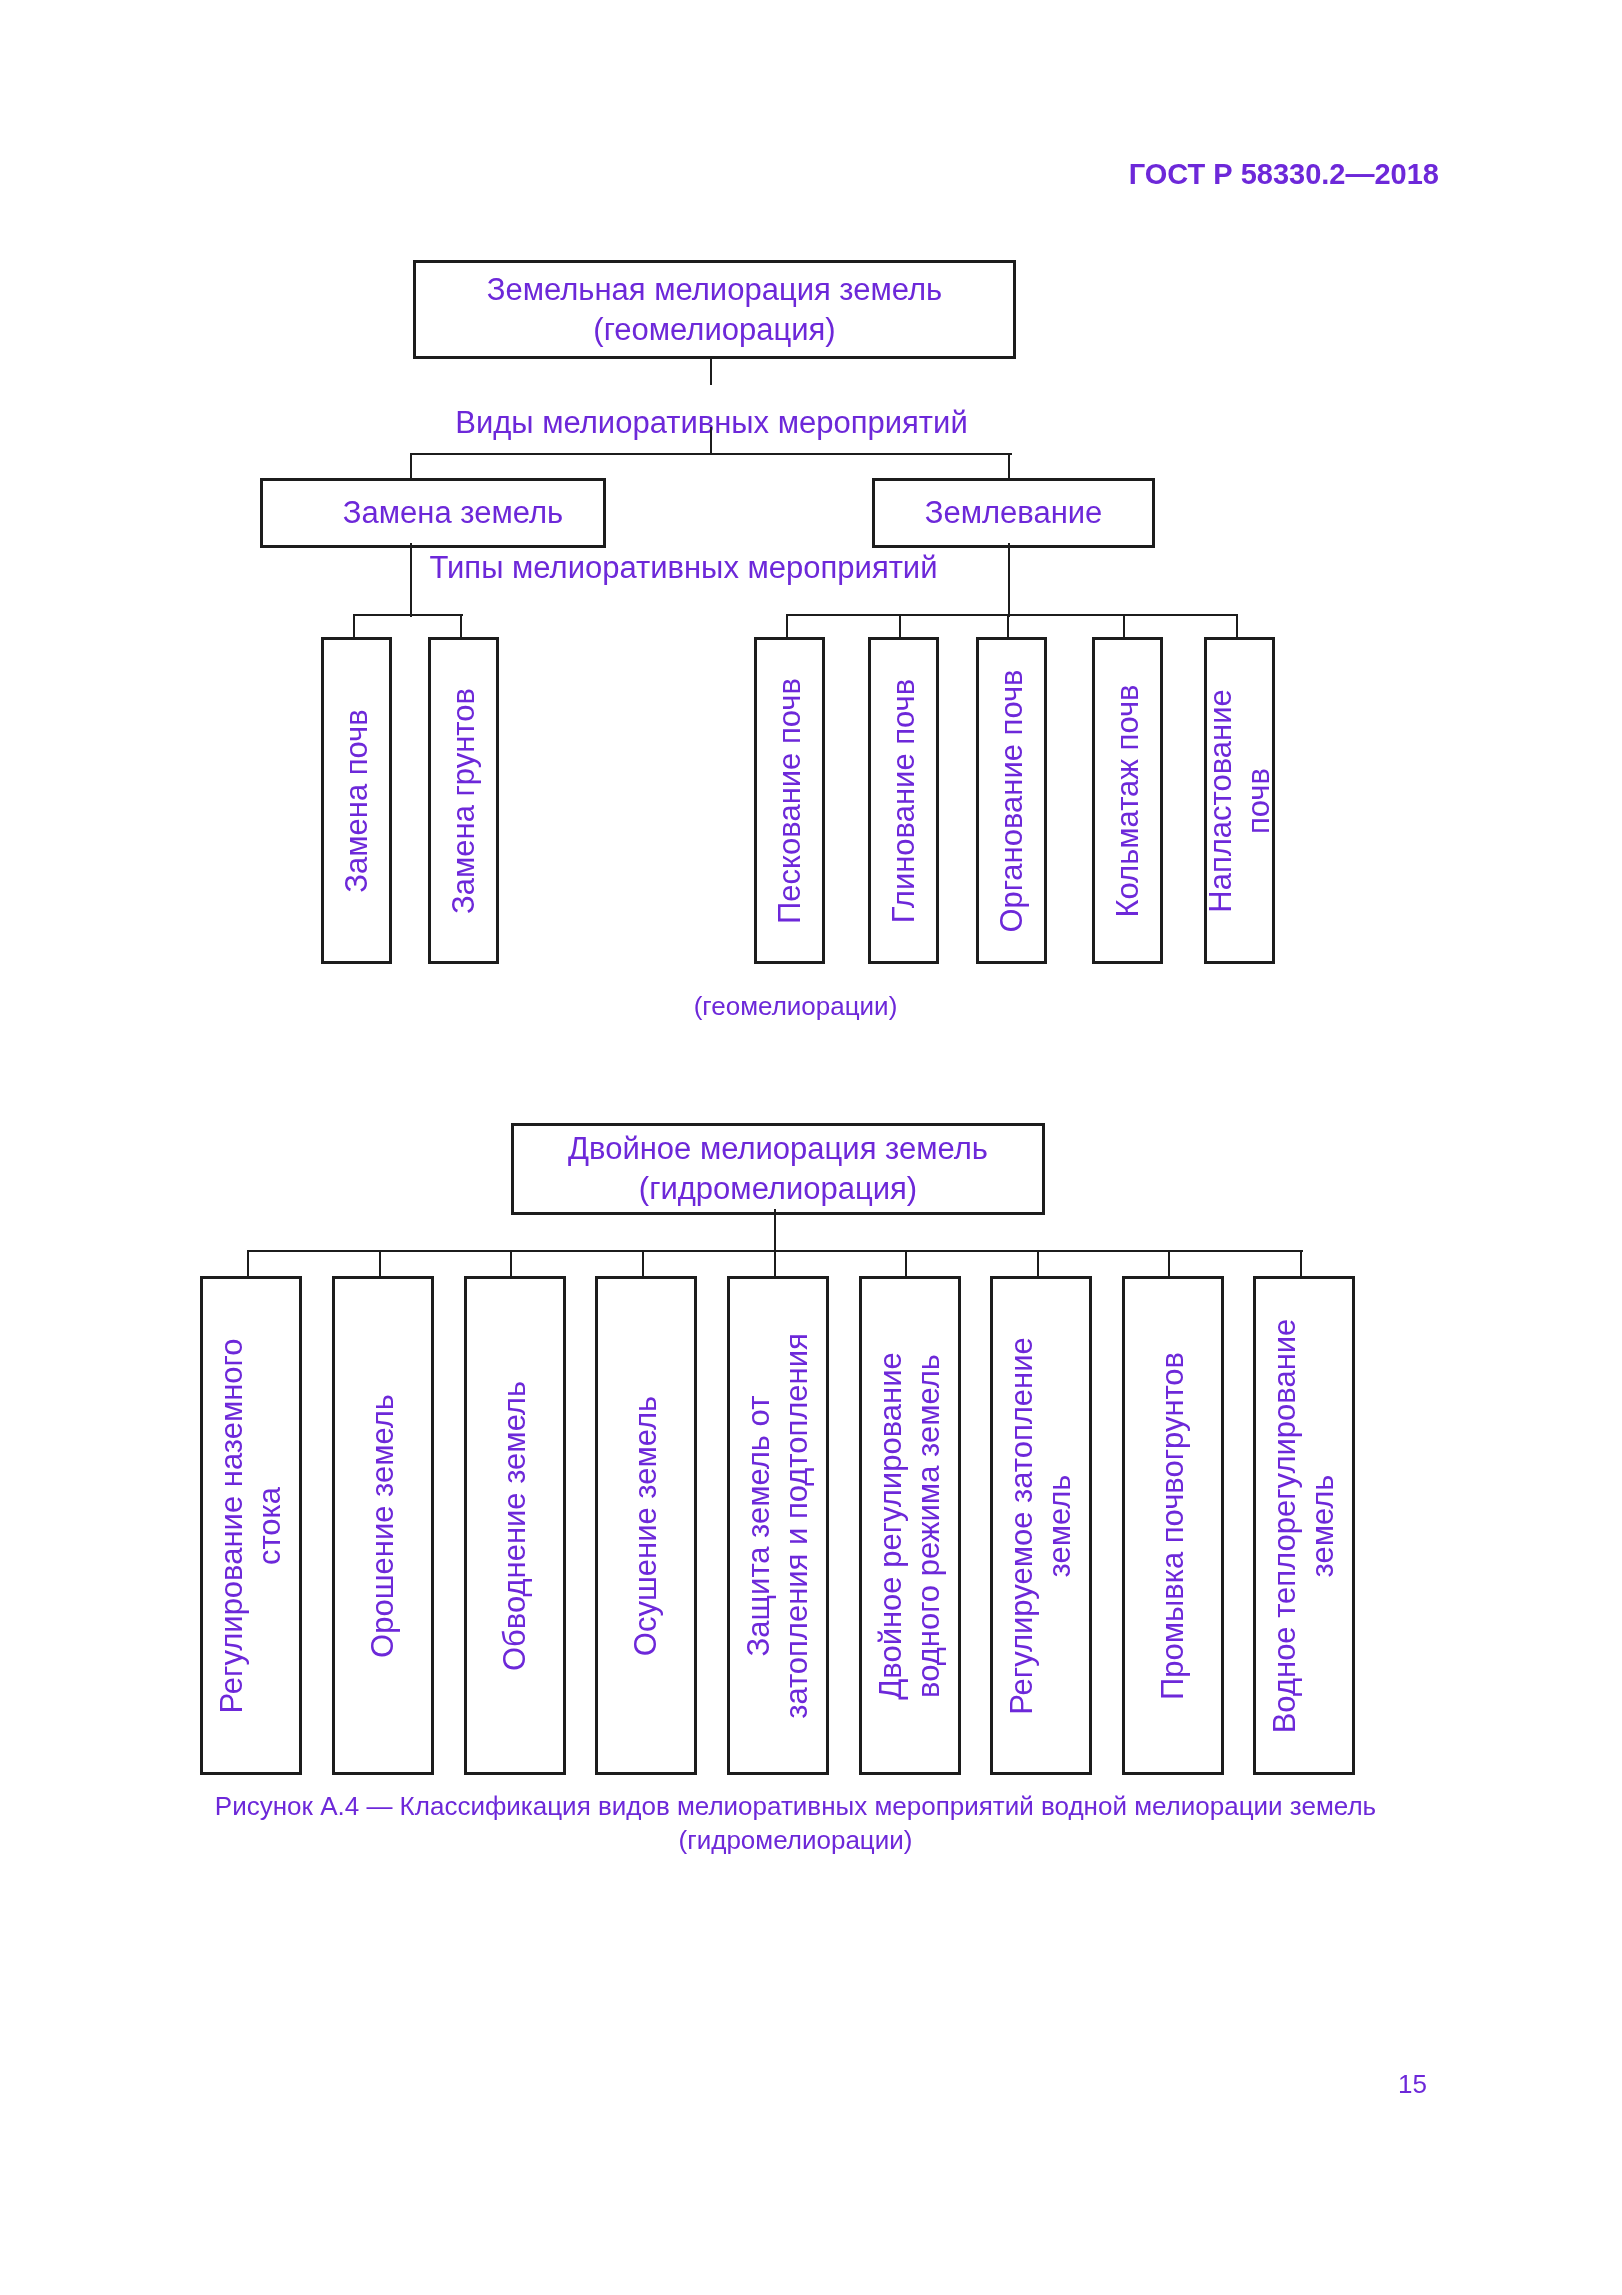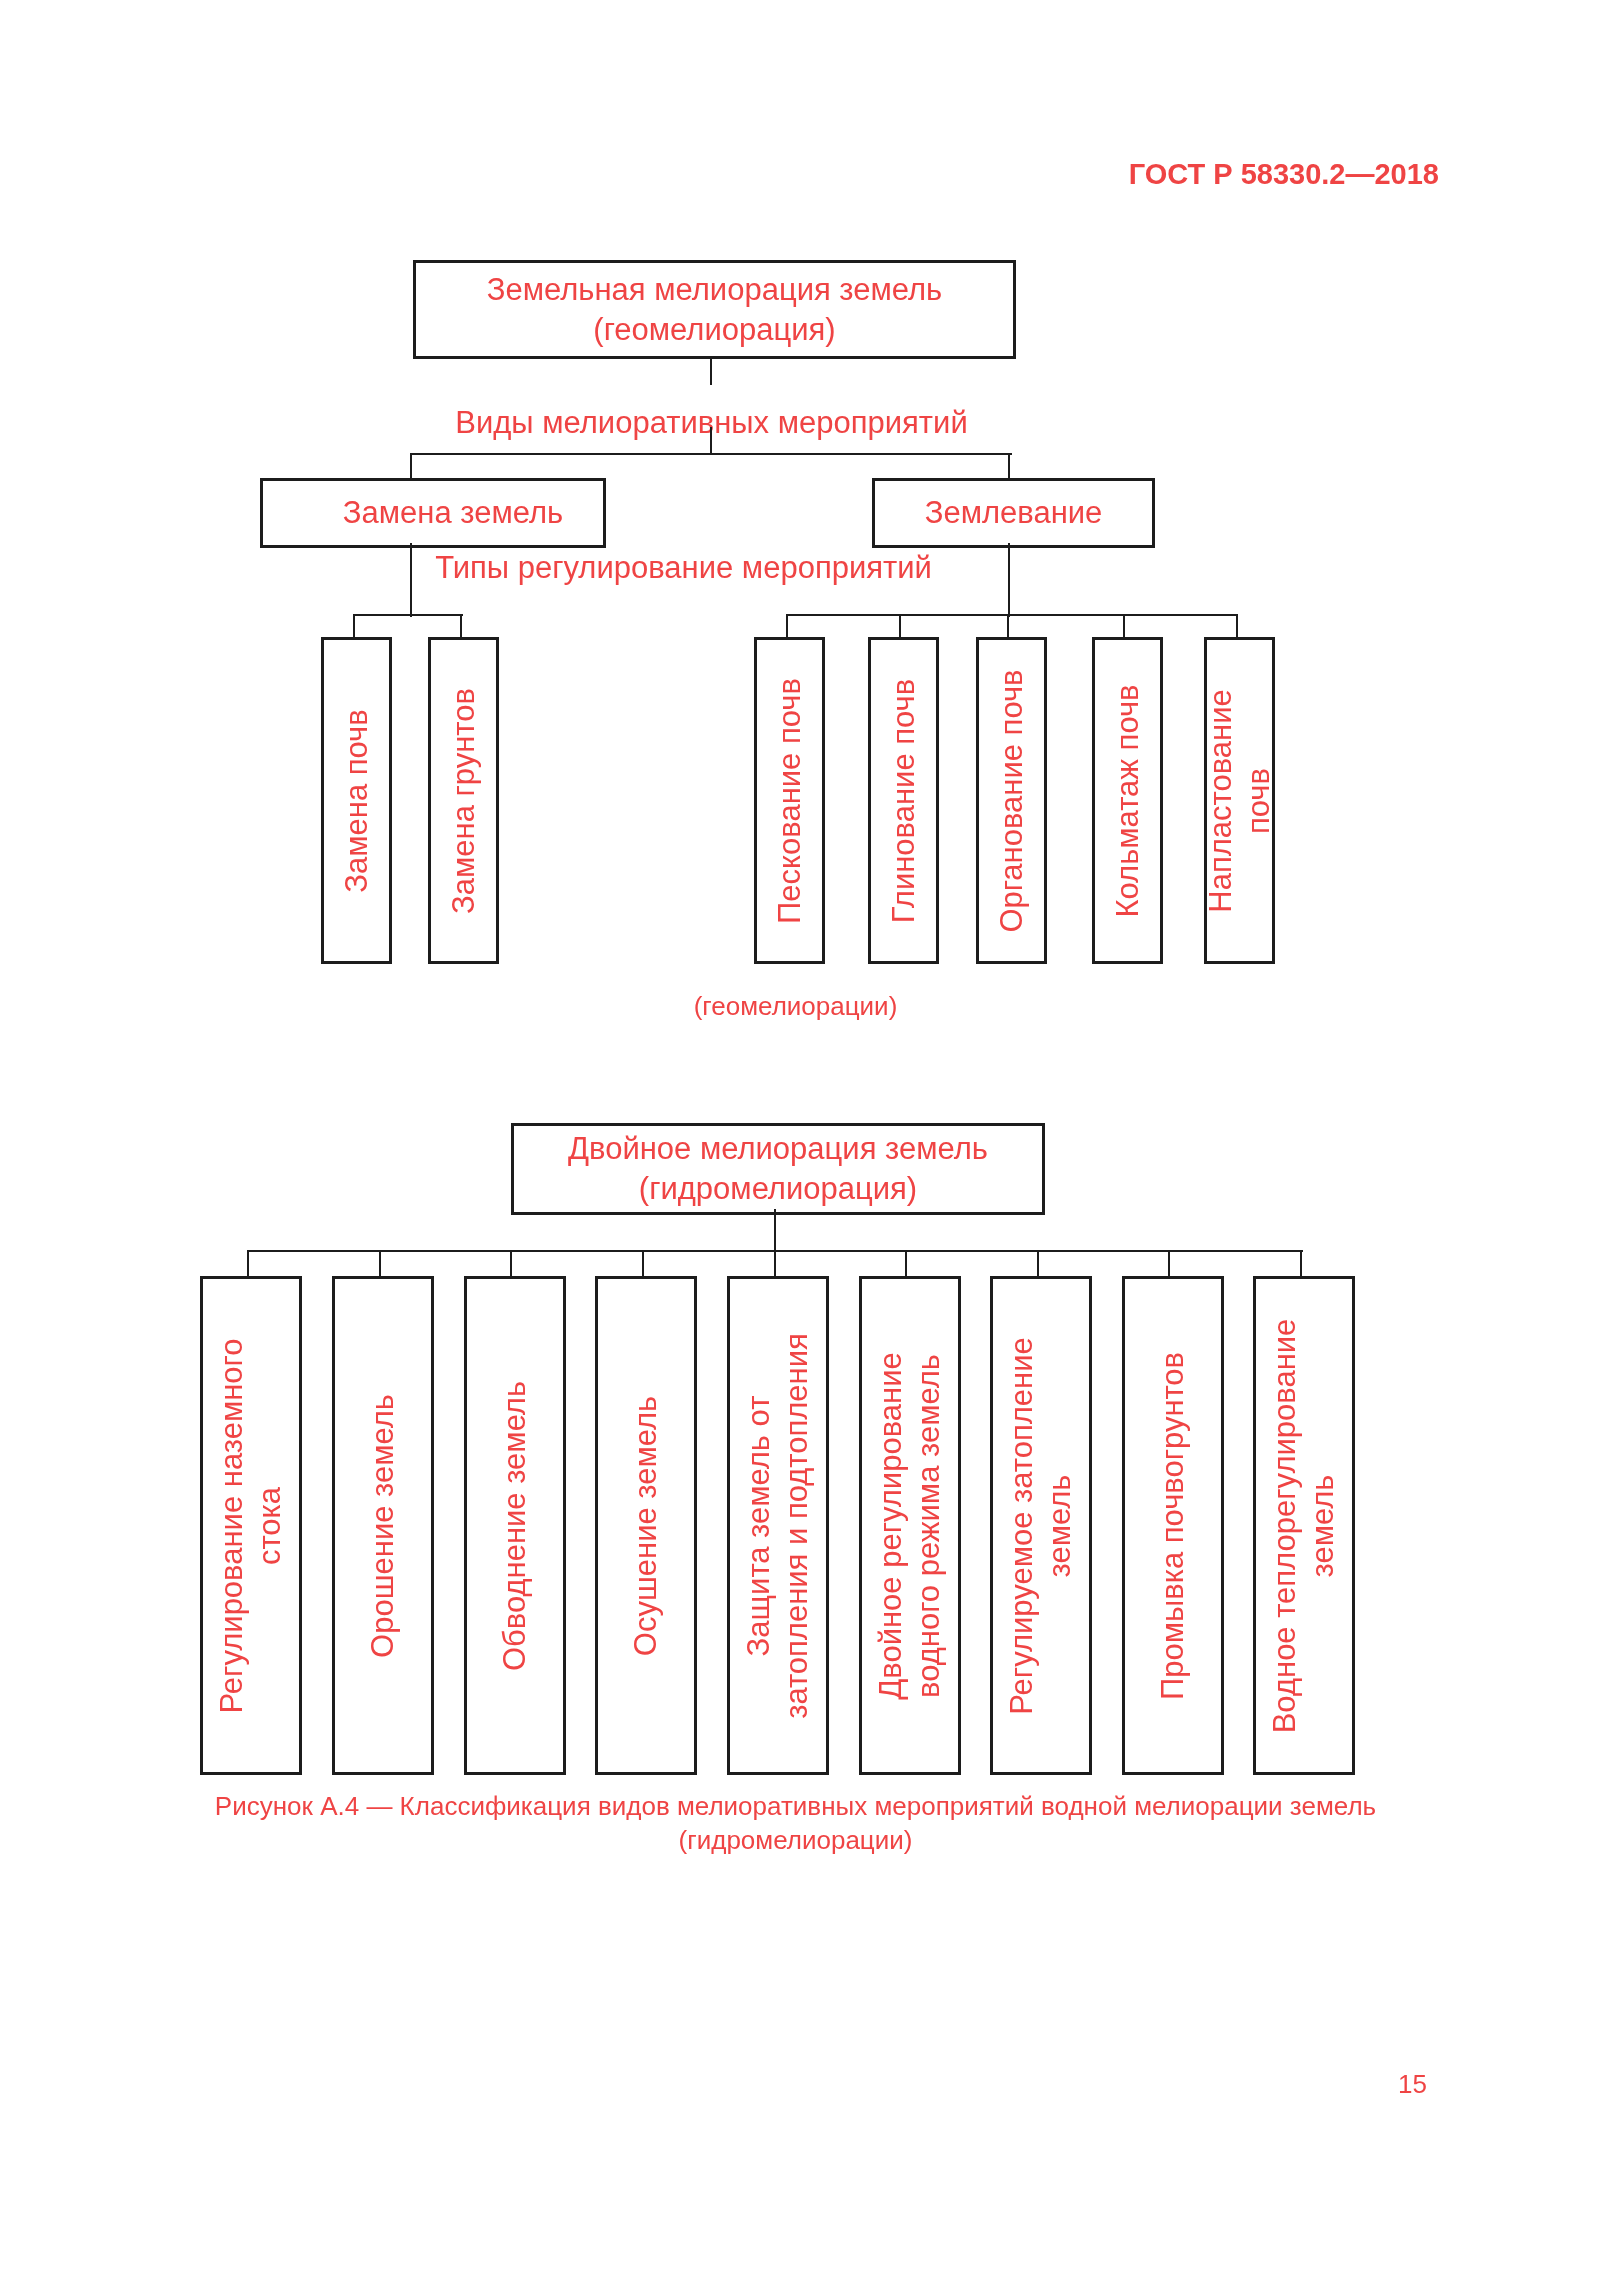--- a/index.html
+++ b/index.html
@@ -1,21 +1,21 @@
 <!DOCTYPE html>
 <html lang="ru" style="font-size:12.2px"><head>
 <meta charset="utf-8">
 <style>
   html,body{margin:0;padding:0;background:#888;}
   .page{
     position:relative;
     width:1623px;height:2295px;
     background:#ffffff;
     font-family:"Liberation Sans",sans-serif;
-    color:#ef4444;
+    color:#6d28d9;
     overflow:hidden;
   }
   
   .vl{position:absolute;width:2.3px;background:#1c1c1c;}
   .hl{position:absolute;height:2.3px;background:#1c1c1c;}
   
   .hbox{
     position:absolute;
     border:3.1px solid #1c1c1c;
     background:#fff;
@@ -77,21 +77,21 @@
     <div class="tree-label" style="left:329px;top:386px;width:765px;margin-top:17px;">Виды мелиоративных мероприятий</div>
 
     <i class="vl" style="left:710px;top:427px;height:26px;"></i>
     <i class="hl" style="left:410px;top:453px;width:602px;"></i>
     <i class="vl" style="left:410px;top:453px;height:27px;"></i>
     <i class="vl" style="left:1008px;top:453px;height:27px;"></i>
 
     <div class="hbox" style="left:260px;top:478px;width:300px;height:64px;padding-left:40px;">Замена земель</div>
     <div class="hbox" style="left:872px;top:478px;width:277px;height:64px;">Землевание</div>
 
-    <div class="tree-label" style="left:301px;top:548px;width:765px;">Типы регулирование мероприятий</div>
+    <div class="tree-label" style="left:301px;top:548px;width:765px;">Типы мелиоративных мероприятий</div>
 
     <i class="vl" style="left:410px;top:543px;height:74px;"></i>
     <i class="hl" style="left:353px;top:614px;width:110px;"></i>
     <i class="vl" style="left:353px;top:614px;height:24.5px;"></i>
     <i class="vl" style="left:460px;top:614px;height:24.5px;"></i>
 
     <i class="vl" style="left:1008px;top:543px;height:74px;"></i>
     <i class="hl" style="left:786px;top:614px;width:452px;"></i>
     <i class="vl" style="left:786px;top:614px;height:24.5px;"></i>
     <i class="vl" style="left:899px;top:614px;height:24.5px;"></i>

